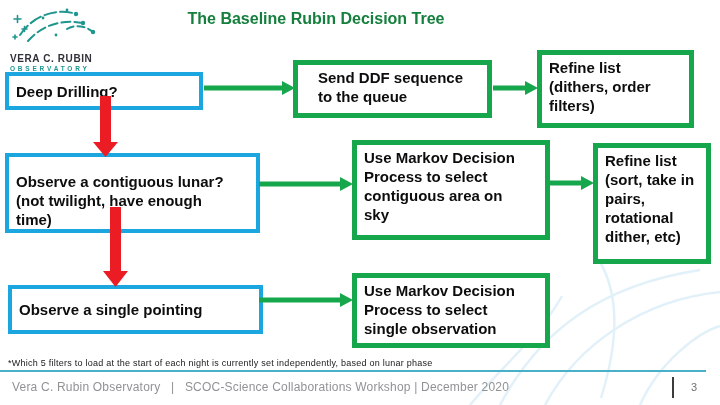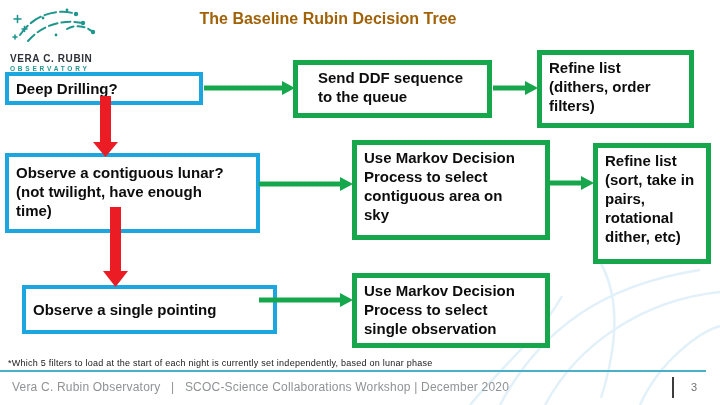--- a/index.html
+++ b/index.html
@@ -14,45 +14,45 @@
   .bg-decor { position:absolute; left:0; top:0; width:720px; height:405px; z-index:0; }
 
   
   .logo { position:absolute; left:10px; top:5px; width:110px; z-index:2; }
   .logo-swoosh { display:block; }
   .logo-title { font-size:10px; font-weight:700; letter-spacing:0.6px; color:#2f3138; margin-top:6px; }
   .logo-subtitle { font-size:6.5px; font-weight:700; letter-spacing:2.8px; color:#1e968d; margin-top:1px; }
 
   
   .title {
-    position:absolute; left:16px; top:10px; width:624px; text-align:center;
-    font-size:16px; font-weight:700; color:#a16207; z-index:2; margin:0;
+    position:absolute; left:4px; top:10px; width:624px; text-align:center;
+    font-size:16px; font-weight:700; color:#15803d; z-index:2; margin:0;
   }
 
   
   .box {
     position:absolute; background:#ffffff; z-index:2;
     font-size:15px; line-height:19px; font-weight:700; color:#0d0d0d;
     white-space:pre-line; display:flex;
   }
   .box .lbl { display:block; }
-  .decision { border:4px solid #1ca6e0; padding:6px 7px; }
+  .decision { border:4px solid #1ca6e0; padding:15px 7px; }
   .process  { border:5px solid #16a74d; padding:3px 7px; }
   .v-center { align-items:center; }
   .v-top    { align-items:flex-start; }
 
   .b-r1-decision { left:5px;   top:72px;  width:198px; height:33px; }
   .b-r1-action   { left:293px; top:60px;  width:199px; height:58px;padding-left:20px; }
   .b-r1-refine   { left:537px; top:50px;  width:157px; height:78px; }
 
   .b-r2-decision { left:5px;   top:153px; width:255px; height:80px; }
   .b-r2-action   { left:352px; top:140px; width:198px; height:100px; }
   .b-r2-refine   { left:593px; top:143px; width:118px; height:121px; }
 
-  .b-r3-decision { left:22px;   top:285px; width:255px; height:49px; }
+  .b-r3-decision { left:8px;   top:285px; width:255px; height:49px; }
   .b-r3-action   { left:352px; top:273px; width:198px; height:75px; }
 
   
   .arrows { position:absolute; left:0; top:0; width:720px; height:405px; z-index:4; pointer-events:none; }
   .g-line { stroke:#16a74d; stroke-width:5; }
   .g-head { fill:#16a74d; }
   .r-shaft { fill:#ec1c24; }
   .r-head  { fill:#ec1c24; }
 
   

